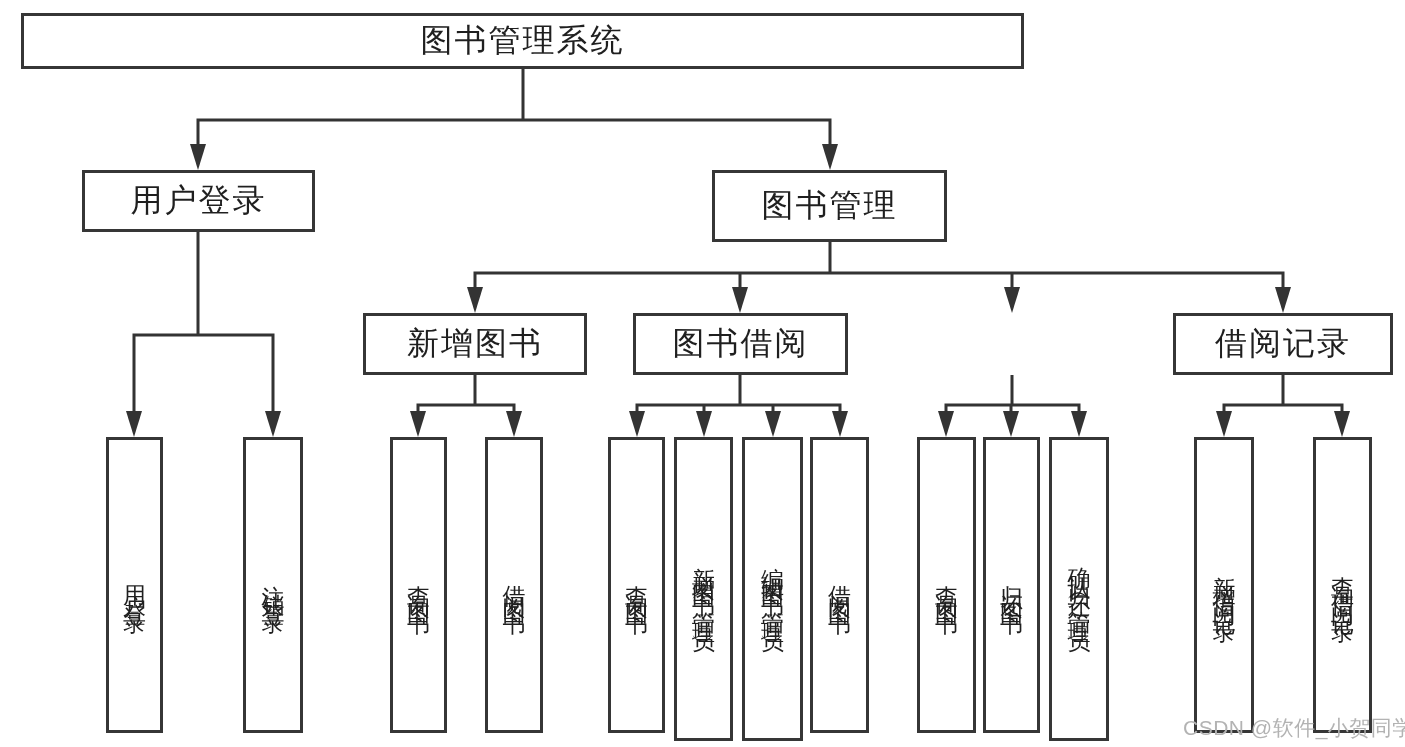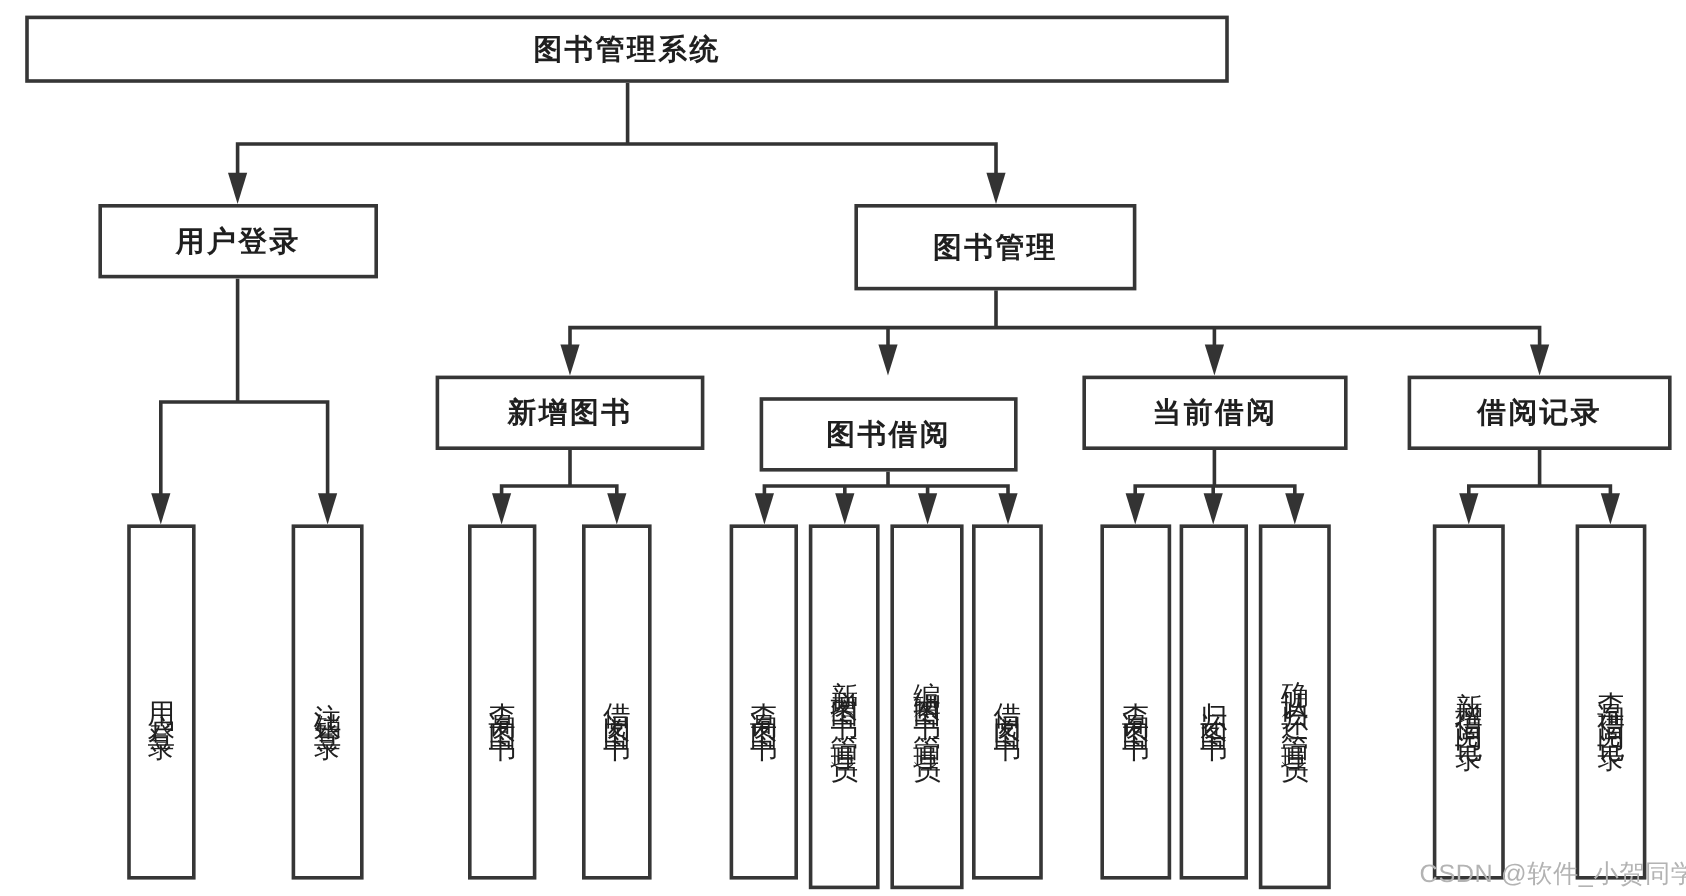--- a/index.html
+++ b/index.html
@@ -5,21 +5,21 @@
   html,body{margin:0;padding:0;background:#ffffff;}
   #stage{
     position:relative;width:1405px;height:747px;background:#ffffff;overflow:hidden;
     font-family:"Liberation Sans","DejaVu Sans",sans-serif;color:#1f1f1f;
   }
   #connectors{position:absolute;left:0;top:0;width:1405px;height:747px;}
   .box{
     position:absolute;background:#ffffff;border:3px solid #363636;box-sizing:border-box;
     display:flex;align-items:center;justify-content:center;
   }
-  .hbox span{font-size:24px;letter-spacing:2px;white-space:nowrap;font-weight:bold;}
+  .hbox span{font-size:32px;letter-spacing:2px;white-space:nowrap;}
   .vbox{top:437px;height:296px;}
   .vbox.tall{height:304px;}
   .vtext{
     writing-mode:vertical-rl;text-orientation:mixed;
     font-size:23px;line-height:1;letter-spacing:9px;white-space:nowrap;
   }
   #watermark{
     position:absolute;left:1183px;top:714px;z-index:5;
     font-size:21px;color:#b3b3b3;white-space:nowrap;letter-spacing:0.5px;
   }
@@ -76,25 +76,22 @@
   <div class="box hbox" style="left:82px;top:170px;width:233px;height:62px">
     <span>用户登录</span>
   </div>
   <div class="box hbox" style="left:712px;top:170px;width:235px;height:72px">
     <span>图书管理</span>
   </div>
 
   <div class="box hbox" style="left:363px;top:313px;width:224px;height:62px">
     <span>新增图书</span>
   </div>
-  <div class="box hbox" style="left:633px;top:331px;width:215px;height:62px">
+  <div class="box hbox" style="left:633px;top:313px;width:215px;height:62px">
     <span>图书借阅</span>
-  </div>
-  <div class="box hbox" style="left:902px;top:313px;width:221px;height:62px">
-    <span>当前借阅</span>
   </div>
   <div class="box hbox" style="left:1173px;top:313px;width:220px;height:62px">
     <span>借阅记录</span>
   </div>
 
   <div class="box vbox" style="left:106px;width:57px">
     <span class="vtext">用户登录</span>
   </div>
   <div class="box vbox" style="left:243px;width:60px">
     <span class="vtext">注销登录</span>

